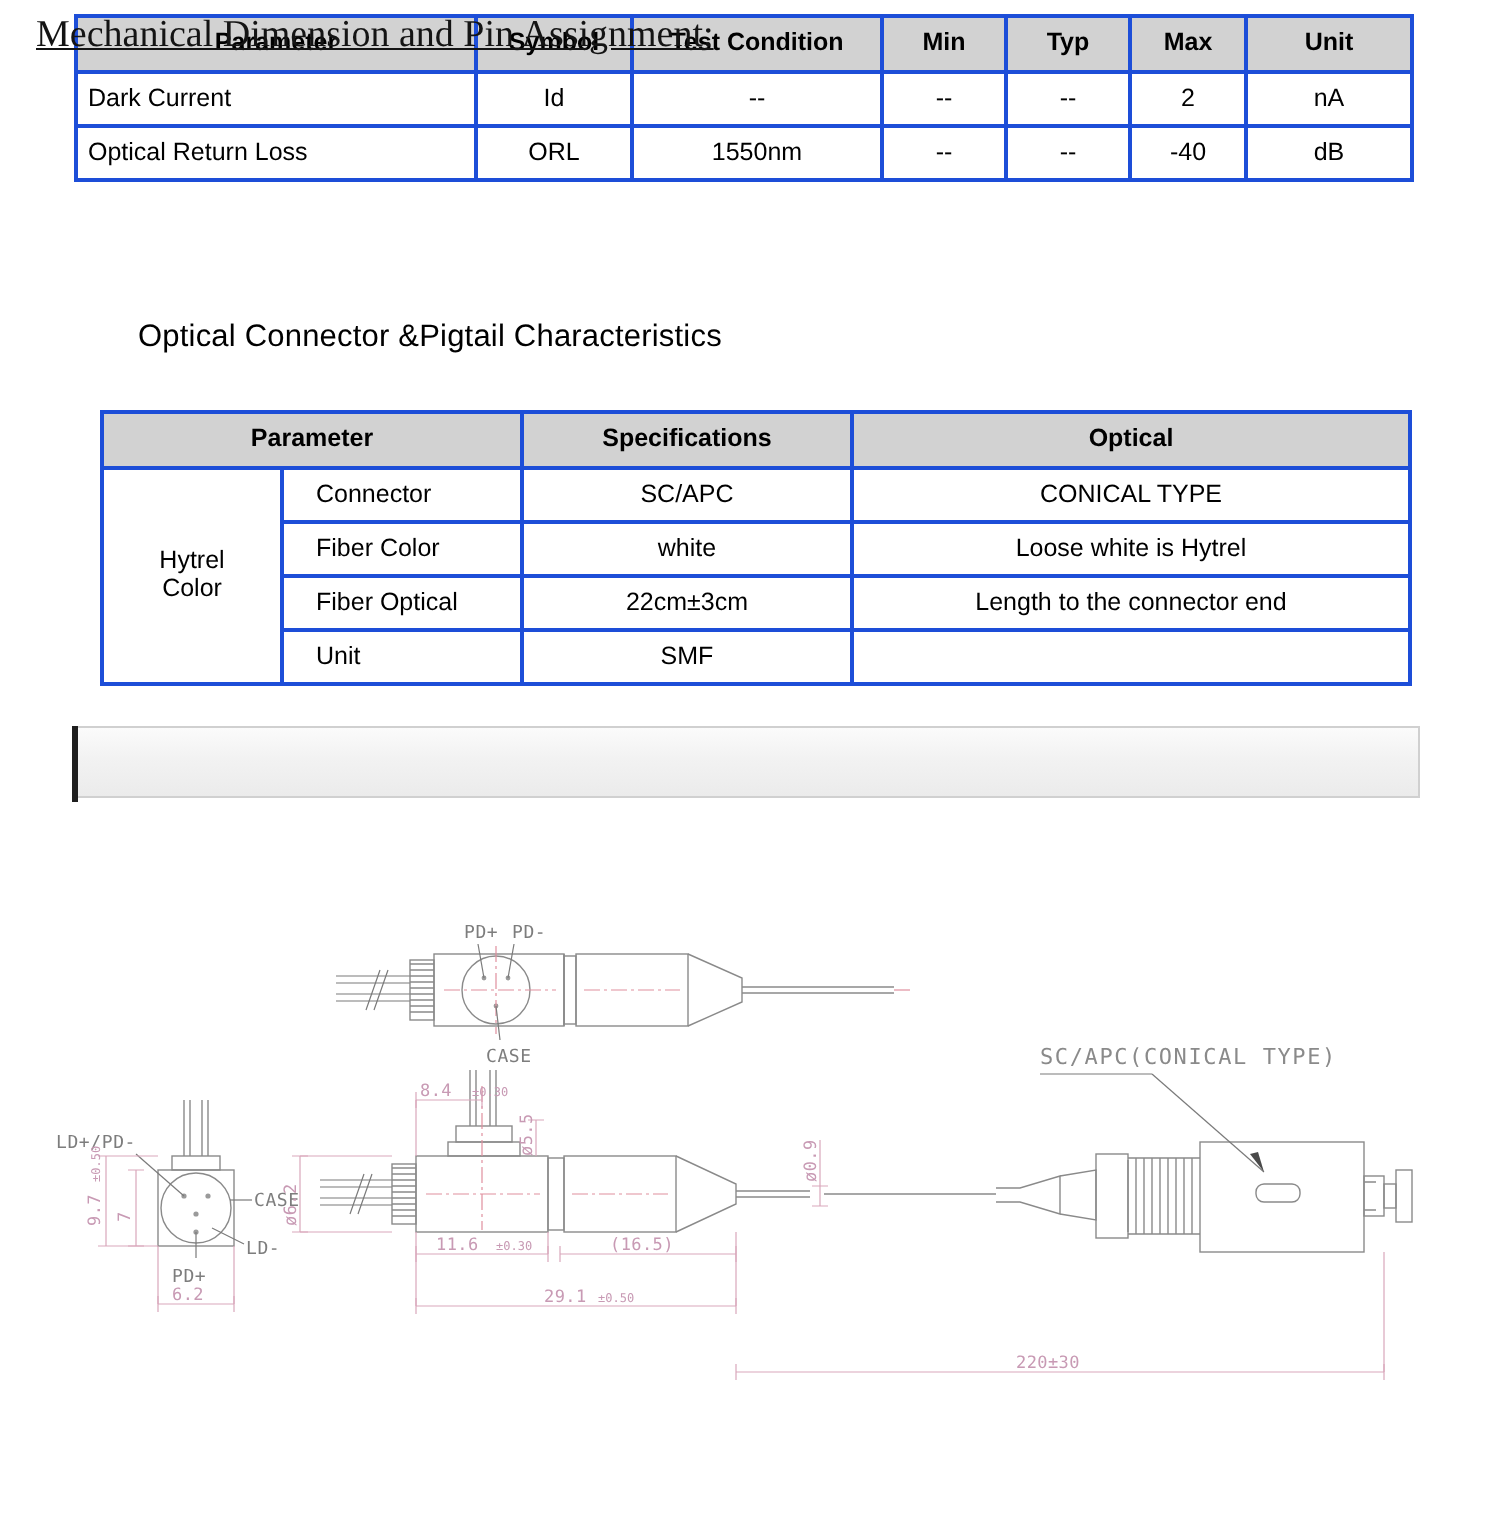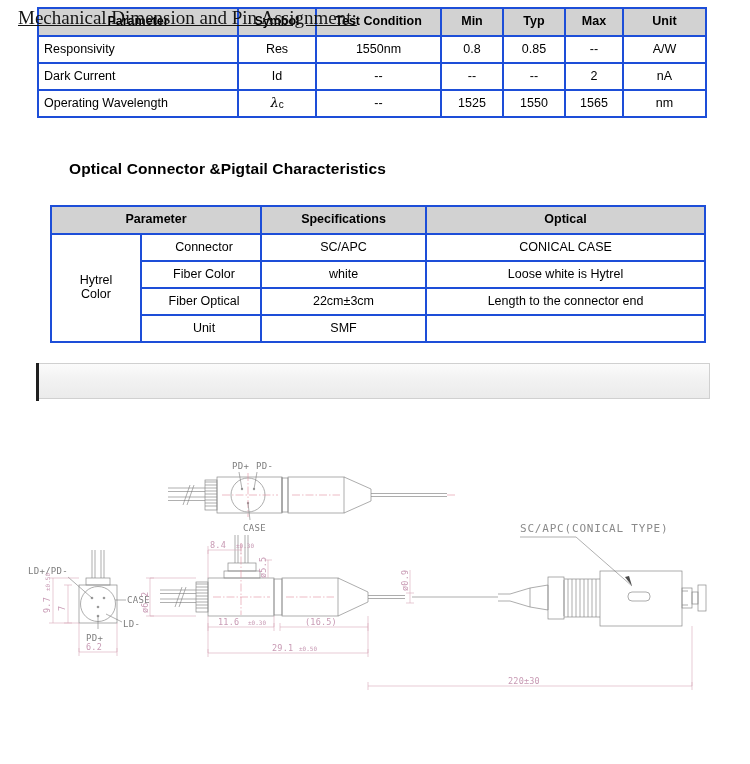--- a/index.html
+++ b/index.html
@@ -37,22 +37,22 @@
   .spec-table thead th {
     background: #d2d2d2;
     font-weight: bold;
     height: 26px;
   }
   .spec-table .cell-left {
     text-align: left;
     padding-left: 5px;
   }
   .spec-table .cell-pad {
-    padding-left: 6px;
-    text-align: center;
+    padding-left: 16px;
+    text-align: left;
   }
 
   
   #table-electro-optical {
     left: 37px;
     top: 7px;
     width: 668px;
   }
   
   #table-optical-connector {
@@ -70,21 +70,21 @@
     font-size: 10px;
     vertical-align: -1px;
   }
 
   
   #optical-connector-heading {
     position: absolute;
     left: 69px;
     top: 160px;
     font-size: 15.5px;
-    font-weight: bold;
+    font-weight: normal;
     letter-spacing: 0.1px;
     white-space: nowrap;
   }
 
   
   #mechanical-section-banner {
     position: absolute;
     left: 39px;
     top: 363px;
     width: 671px;
@@ -197,45 +197,36 @@
       <th>Symbol</th>
       <th>Test Condition</th>
       <th>Min</th>
       <th>Typ</th>
       <th>Max</th>
       <th>Unit</th>
     </tr>
   </thead>
   <tbody>
     <tr>
-      <td class="cell-left">Responsivity</td>
-      <td>Res</td>
-      <td>1550nm</td>
-      <td>0.8</td>
-      <td>0.85</td>
-      <td>--</td>
-      <td>A/W</td>
-    </tr>
-    <tr>
       <td class="cell-left">Dark Current</td>
       <td>Id</td>
       <td>--</td>
       <td>--</td>
       <td>--</td>
       <td>2</td>
       <td>nA</td>
     </tr>
     <tr>
-      <td class="cell-left">Operating Wavelength</td>
-      <td><span class="lambda-sym">λ</span><span class="lambda-sub">c</span></td>
+      <td class="cell-left">Optical Return Loss</td>
+      <td>ORL</td>
+      <td>1550nm</td>
       <td>--</td>
-      <td>1525</td>
-      <td>1550</td>
-      <td>1565</td>
-      <td>nm</td>
+      <td>--</td>
+      <td>-40</td>
+      <td>dB</td>
     </tr>
   </tbody>
 </table>
 
 <div id="optical-connector-heading">Optical Connector &amp;Pigtail Characteristics</div>
 
 <table class="spec-table" id="table-optical-connector">
   <colgroup>
     <col style="width:90px">
       <col style="width:120px">
@@ -250,21 +241,21 @@
     </tr>
   </thead>
   <tbody>
     <tr>
       <td rowspan="4">
         <span>Hytrel</span><br>
         <span>Color</span>
       </td>
       <td class="cell-pad">Connector</td>
       <td>SC/APC</td>
-      <td>CONICAL CASE</td>
+      <td>CONICAL TYPE</td>
     </tr>
     <tr>
       <td class="cell-pad">Fiber Color</td>
       <td>white</td>
       <td>Loose white is Hytrel</td>
     </tr>
     <tr>
       <td class="cell-pad">Fiber Optical</td>
       <td>22cm±3cm</td>
       <td>Length to the connector end</td>

